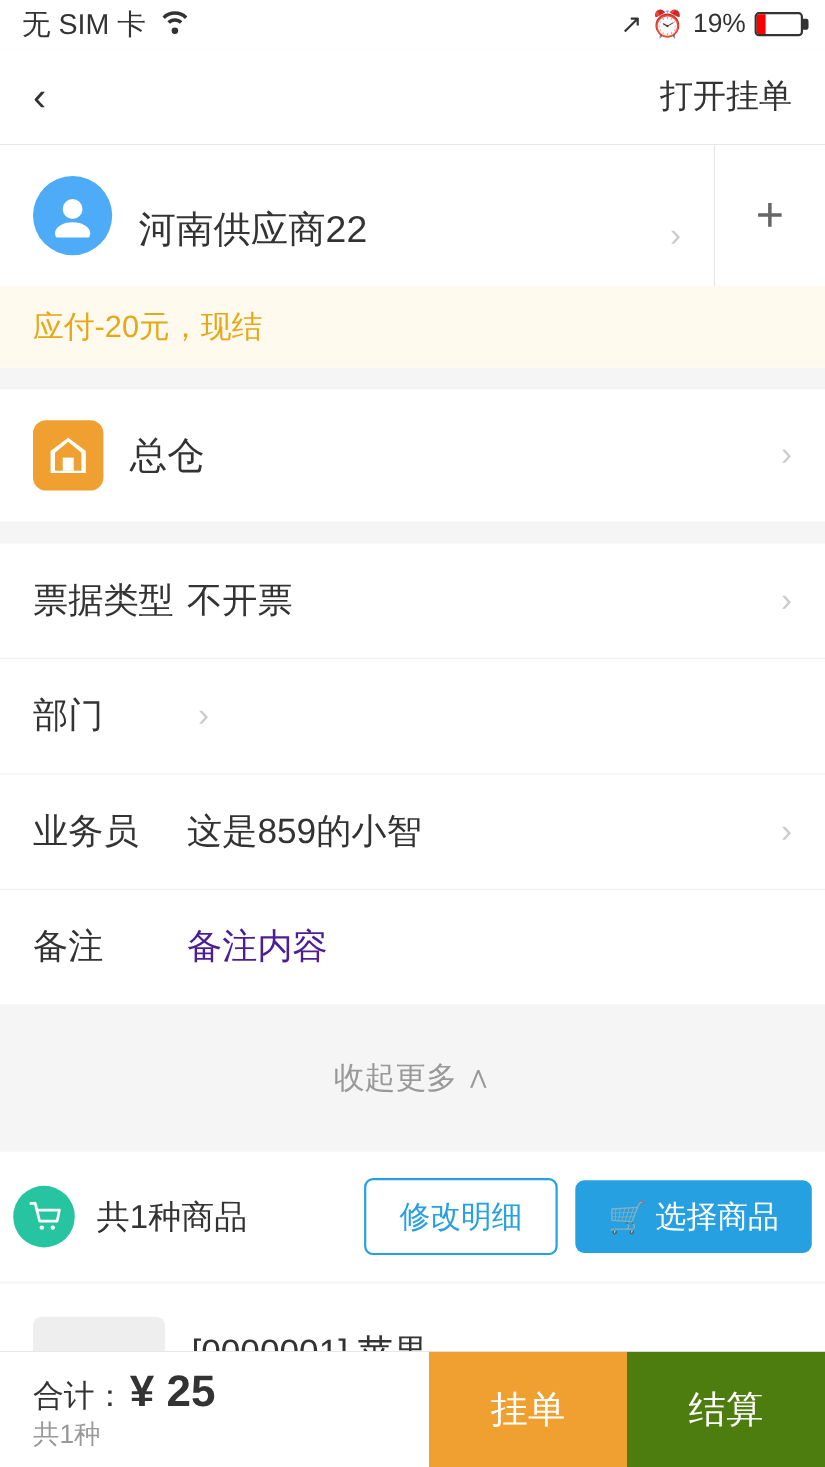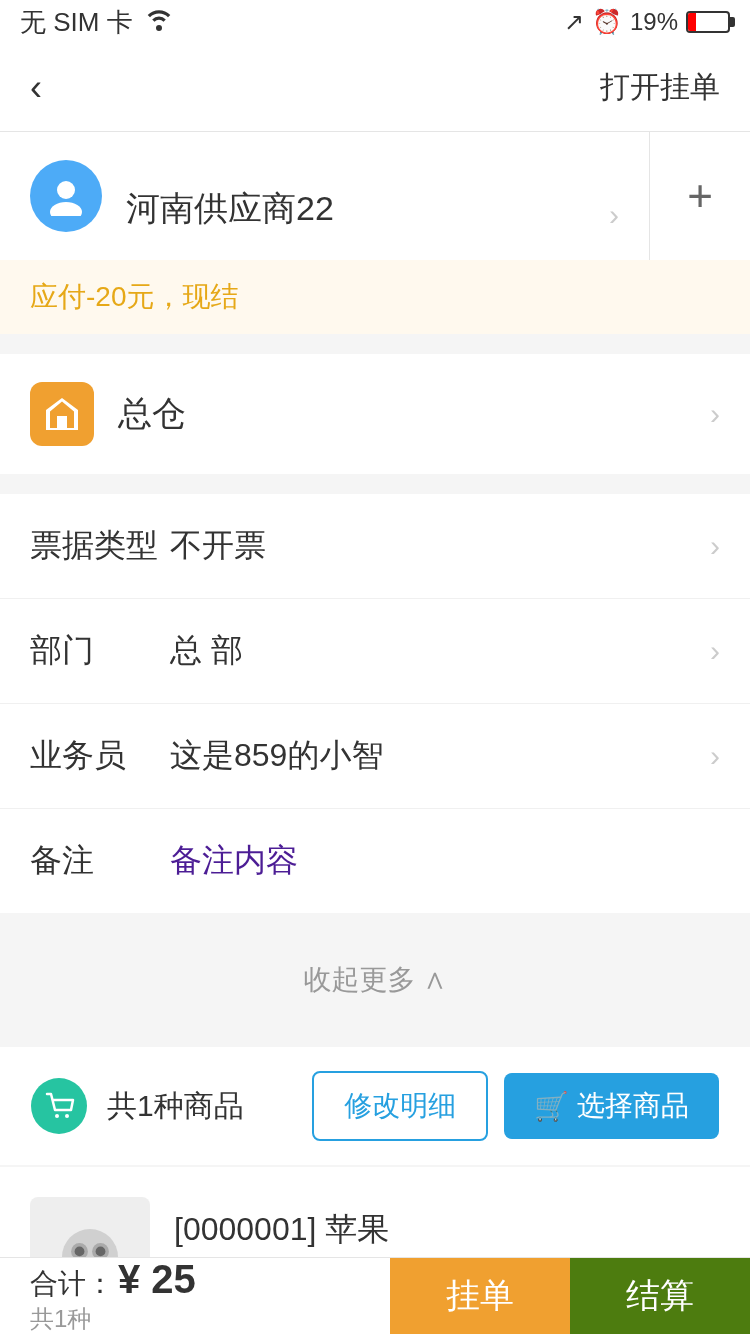--- a/index.html
+++ b/index.html
@@ -207,21 +207,21 @@
       font-size: 28px;
       color: #999;
       margin-bottom: 20px;
     }
 
     
     .products-header {
       background: #fff;
       display: flex;
       align-items: center;
-      padding: 24px 31px;
+      padding: 24px 12px;
       margin-bottom: 2px;
     }
     .products-icon {
       width: 56px;
       height: 56px;
       background: #26c4a1;
       border-radius: 50%;
       display: flex;
       align-items: center;
       justify-content: center;
@@ -296,21 +296,21 @@
       font-size: 36px;
       padding: 10px;
     }
 
     
     .bottom-bar {
       position: fixed;
       bottom: 0;
       left: 0;
       width: 750px;
-      height: 77px;
+      height: 106px;
       background: #fff;
       display: flex;
       align-items: stretch;
       border-top: 1px solid #e5e5e5;
     }
     .total-section {
       flex: 1;
       display: flex;
       flex-direction: column;
       justify-content: center;
@@ -407,21 +407,20 @@
   </div>
 
   <div class="form-section">
     <div class="form-row">
       <span class="form-label">票据类型</span>
       <span class="form-value">不开票</span>
       <span class="chevron">›</span>
     </div>
     <div class="form-row">
       <span class="form-label">部门</span>
-      <span class="form-value">总 部</span>
       <span class="chevron">›</span>
     </div>
     <div class="form-row">
       <span class="form-label">业务员</span>
       <span class="form-value">这是859的小智</span>
       <span class="chevron">›</span>
     </div>
     <div class="form-row">
       <span class="form-label">备注</span>
       <span class="form-placeholder">备注内容</span>

